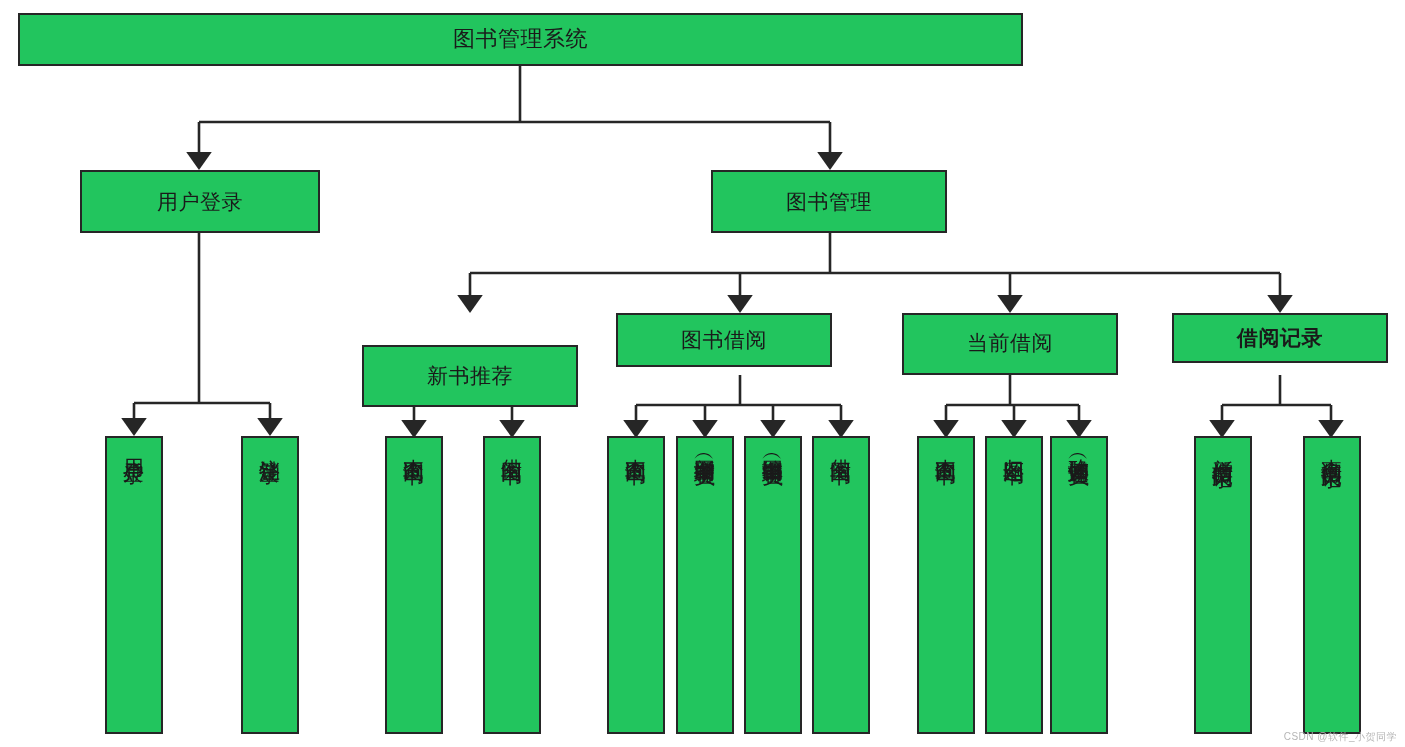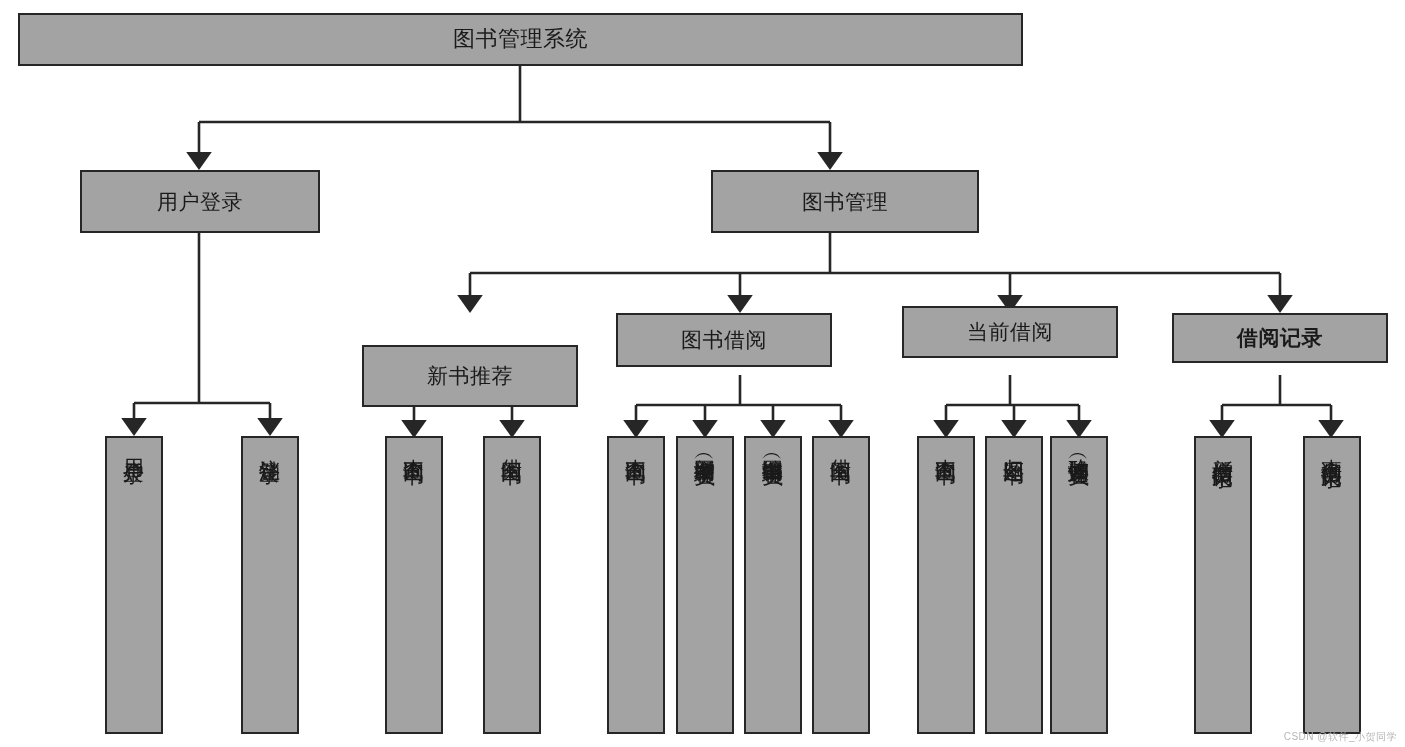--- a/index.html
+++ b/index.html
@@ -23,21 +23,21 @@
   svg.flow {
     position: absolute;
     top: 0;
     left: 0;
     width: 1405px;
     height: 747px;
   }
   .node-box {
     position: absolute;
     box-sizing: border-box;
-    background: #a3a3a3;
+    background: #22c55e;
     border: 2.5px solid #262626;
     display: flex;
     align-items: center;
     justify-content: center;
     color: #1a1a1a;
   }
   .node-box .label {
     display: block;
     text-align: center;
     line-height: 1.12;
@@ -135,31 +135,31 @@
     </g>
   </svg>
 
   <div class="node-box h-node root-node" style="left:18px; top:13px; width:1005px; height:53px;">
     <span class="label">图书管理系统</span>
   </div>
 
   <div class="node-box h-node" style="left:80px; top:170px; width:240px; height:63px;">
     <span class="label">用户登录</span>
   </div>
-  <div class="node-box h-node" style="left:711px; top:170px; width:268px; height:63px;">
+  <div class="node-box h-node" style="left:711px; top:170px; width:236px; height:63px;">
     <span class="label">图书管理</span>
   </div>
 
   <div class="node-box h-node" style="left:362px; top:313px; width:216px; height:62px;margin-top:32px;">
     <span class="label">新书推荐</span>
   </div>
   <div class="node-box h-node" style="left:616px; top:313px; width:216px; height:54px;">
     <span class="label">图书借阅</span>
   </div>
-  <div class="node-box h-node" style="left:902px; top:306px; width:216px; height:52px;">
+  <div class="node-box h-node" style="left:902px; top:313px; width:216px; height:62px;font-family:Liberation Serif, serif;">
     <span class="label">当前借阅</span>
   </div>
   <div class="node-box h-node" style="left:1172px; top:313px; width:216px; height:50px;font-weight:bold;">
     <span class="label">借阅记录</span>
   </div>
 
   <div class="node-box v-node" style="left:105px; top:436px; width:58px; height:298px;">
     <span class="label">用户登录</span>
   </div>
   <div class="node-box v-node" style="left:241px; top:436px; width:58px; height:298px;">

